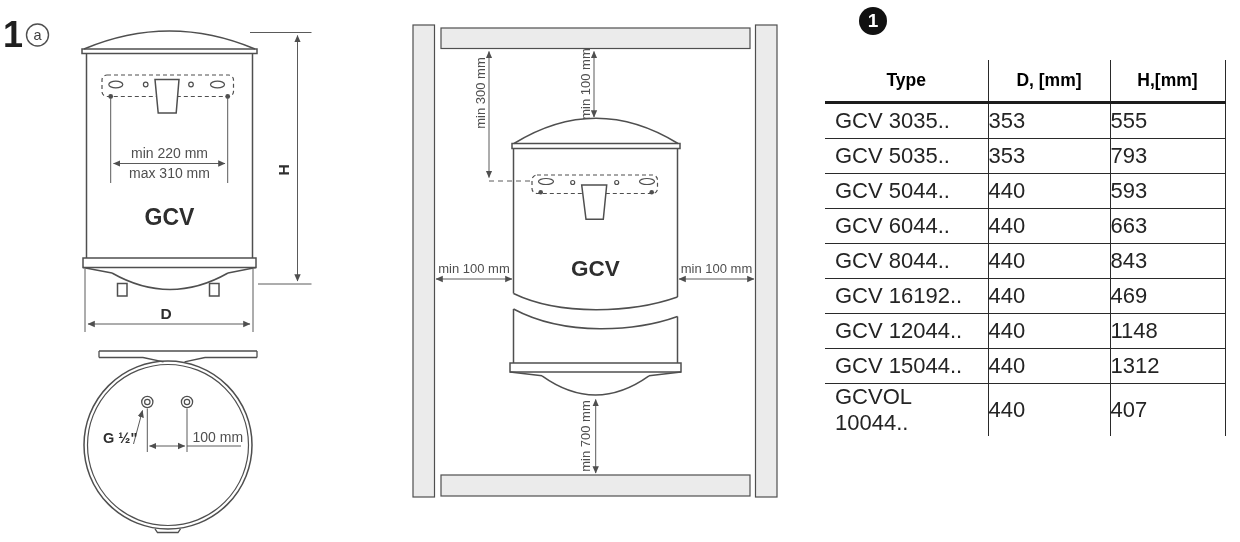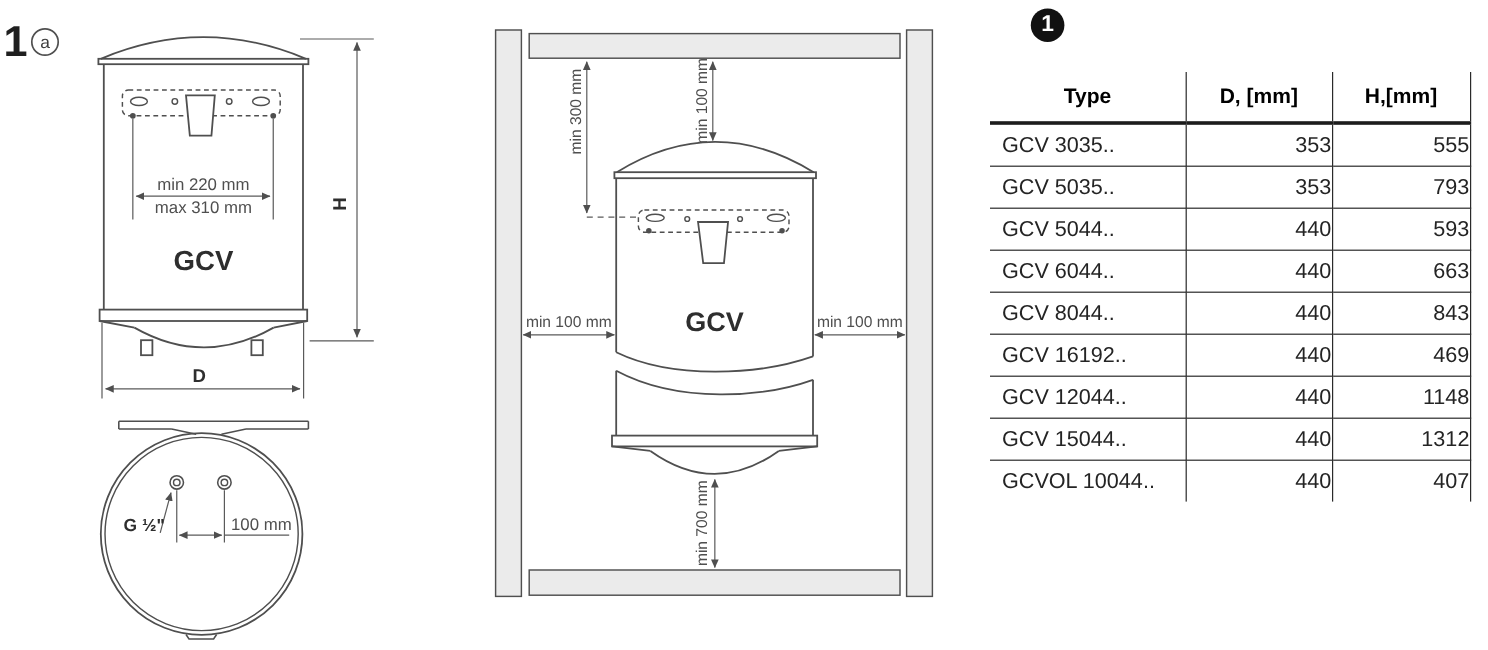--- a/index.html
+++ b/index.html
@@ -23,26 +23,26 @@
     position:absolute; left:825px; top:60px; width:400px;
     border-collapse:collapse; table-layout:fixed;
     color:#242424;
   }
   .spec-table th {
     height:41px; font-size:17.5px; font-weight:bold; color:#000000;
     text-align:center; vertical-align:middle; padding:0;
     border-right:1.5px solid #2a2a2a; border-bottom:3px solid #1c1c1c;
   }
   .spec-table td {
-    height:34px; font-size:18px; vertical-align:middle; padding:0;
+    height:34px; font-size:22px; vertical-align:middle; padding:0;
     border-right:1.5px solid #2a2a2a; border-bottom:1.2px solid #2a2a2a;
   }
   .spec-table tbody tr:last-child td { border-bottom:none; }
   .spec-table td.col-type { text-align:left; padding-left:10px; }
-  .spec-table td.col-num  { text-align:right; }
+  .spec-table td.col-num  { text-align:left; }
 </style>
 </head>
 <body>
 
 <div class="canvas">
 
   <svg style="left:0" width="340" height="542" viewBox="0 0 340 542">
     <defs>
       <marker id="arr" viewBox="0 0 10 10" refX="8.5" refY="5" markerWidth="8" markerHeight="8" orient="auto-start-reverse">
         <path d="M0,1 L9,5 L0,9 Z" fill="#4f4f4f"></path>

